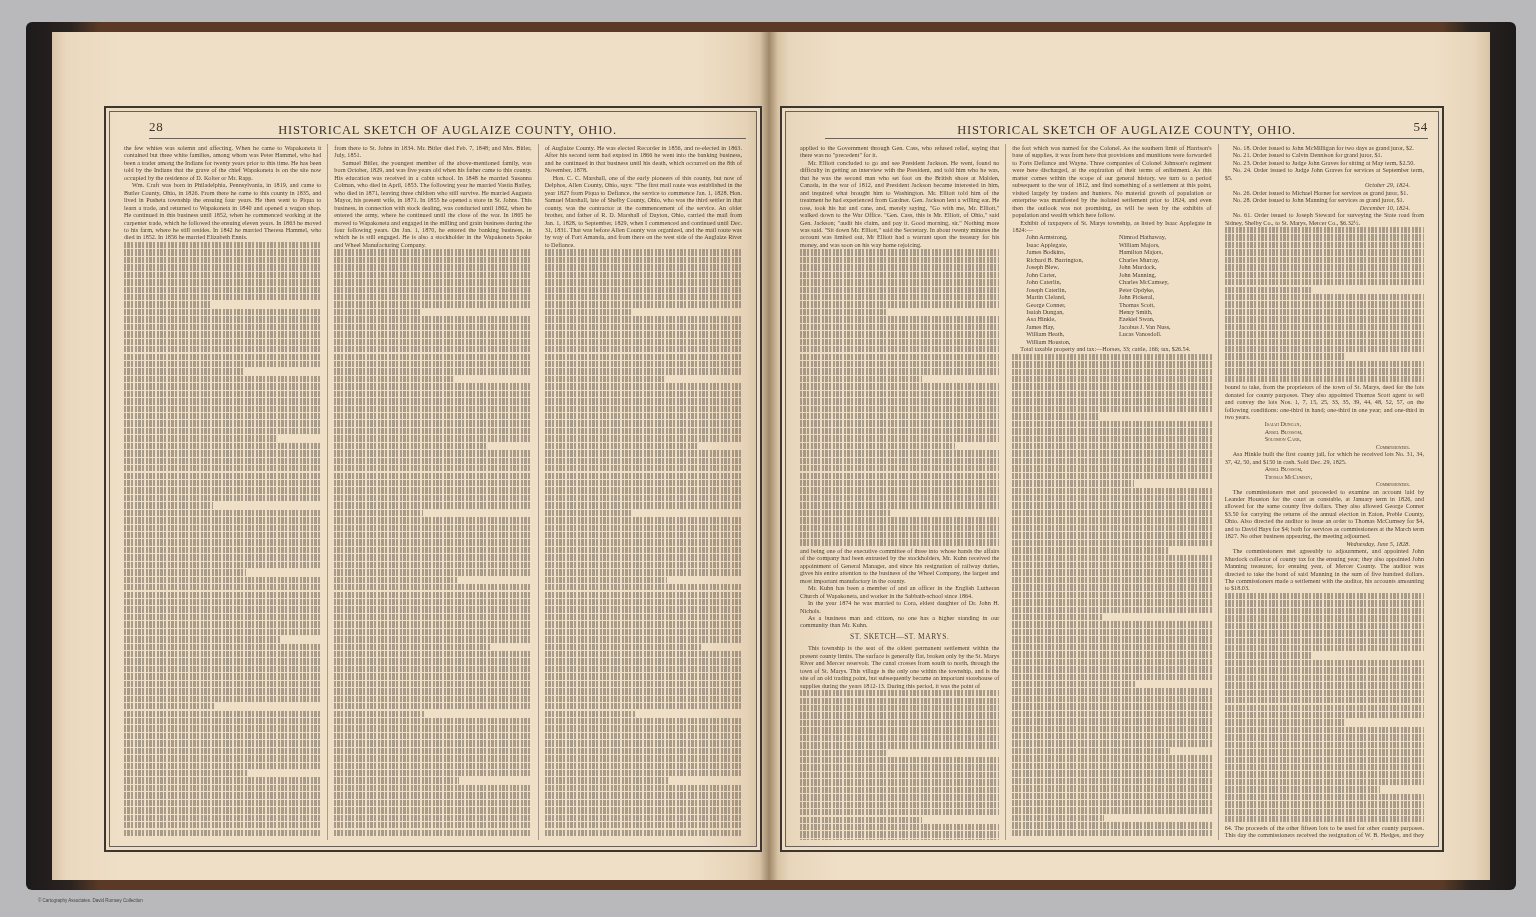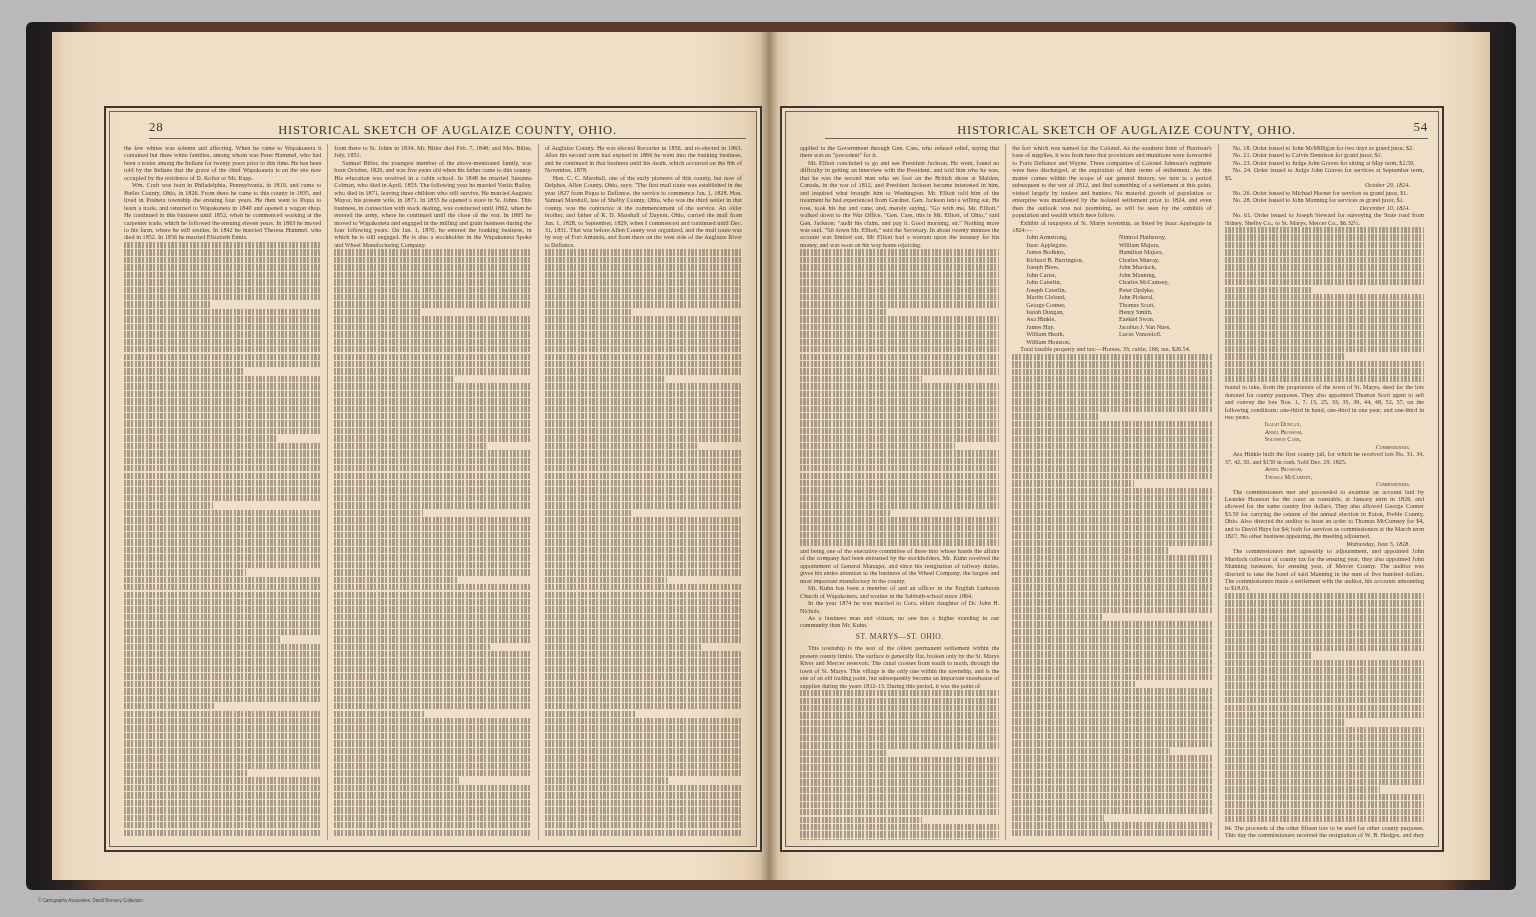--- a/index.html
+++ b/index.html
@@ -349,21 +349,21 @@
           <span class="filler" style="width: 45%;"></span>
           <span class="filler"></span>
           <span class="filler"></span>
           <span class="filler"></span>
           <span class="filler"></span>
         </div>
       <p class="noind">and being one of the executive committee of three into whose hands the affairs of the company had been entrusted by the stockholders, Mr. Kuhn received the appointment of General Manager, and since his resignation of railway duties, gives his entire attention to the business of the Wheel Company, the largest and most important manufactory in the county.</p>
       <p>Mr. Kuhn has been a member of and an officer in the English Lutheran Church of Wapakoneta, and worker in the Sabbath-school since 1864.</p>
       <p>In the year 1874 he was married to Cora, eldest daughter of Dr. John H. Nichols.</p>
       <p>As a business man and citizen, no one has a higher standing in our community than Mr. Kuhn.</p>
-      <h4>ST. MARYS—ST. OHIO.</h4>
+      <h4>ST. SKETCH—ST. MARYS.</h4>
       <p>This township is the seat of the oldest permanent settlement within the present county limits. The surface is generally flat, broken only by the St. Marys River and Mercer reservoir. The canal crosses from south to north, through the town of St. Marys. This village is the only one within the township, and is the site of an old trading point, but subsequently became an important storehouse of supplies during the years 1812-13. During this period, it was the point of</p>
       <div class="fill" style="height: auto;">
           <span class="filler"></span>
           <span class="filler"></span>
           <span class="filler"></span>
           <span class="filler"></span>
           <span class="filler"></span>
           <span class="filler"></span>
           <span class="filler"></span>
           <span class="filler"></span>

